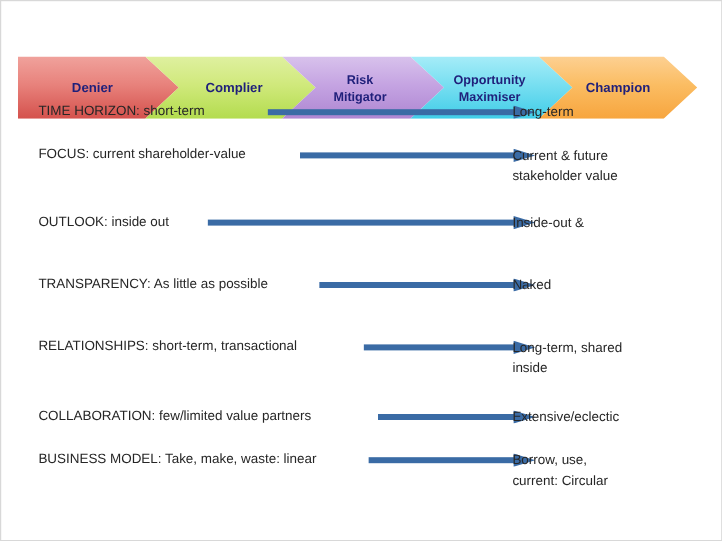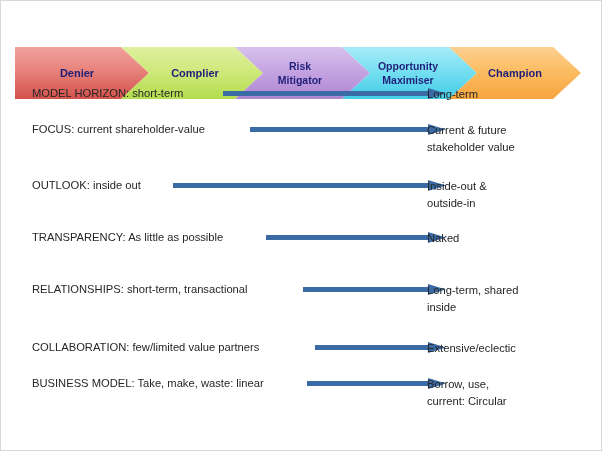--- a/index.html
+++ b/index.html
@@ -129,21 +129,21 @@
       </g>
 
       <g>
         <path d="M434,0 L538,0 L566,26 L538,52 L434,52 L462,26 Z" fill="url(#g4)"></path>
         <text class="chev-label" x="500" y="30" text-anchor="middle">Champion</text>
       </g>
     </svg>
   </div>
 
   <div class="row" style="top:85px">
-    <div class="row-left">MODEL HORIZON: short-term</div>
+    <div class="row-left">TIME HORIZON: short-term</div>
     <div class="arrow" style="left:222px;top:2px;width:223px">
       <svg width="223" height="11" viewBox="0 0 223 11" xmlns="http://www.w3.org/2000/svg">
         <rect x="0" y="3" width="208" height="5" fill="#3A6BA5"></rect>
         <path d="M205,0 L223,5.5 L205,11 Z" fill="#3A6BA5"></path>
       </svg>
     </div>
     <div class="row-right">
       <span>Long-term</span>
       <span class="l2"></span>
     </div>
@@ -166,21 +166,20 @@
   <div class="row" style="top:177px">
     <div class="row-left">OUTLOOK: inside out</div>
     <div class="arrow" style="left:172px;top:2px;width:273px">
       <svg width="273" height="11" viewBox="0 0 273 11" xmlns="http://www.w3.org/2000/svg">
         <rect x="0" y="3" width="258" height="5" fill="#3A6BA5"></rect>
         <path d="M255,0 L273,5.5 L255,11 Z" fill="#3A6BA5"></path>
       </svg>
     </div>
     <div class="row-right">
       <span>Inside-out &amp;</span>
-      <span class="l2">outside-in</span>
     </div>
   </div>
 
   <div class="row" style="top:229px">
     <div class="row-left">TRANSPARENCY: As little as possible</div>
     <div class="arrow" style="left:265px;top:2px;width:180px">
       <svg width="180" height="11" viewBox="0 0 180 11" xmlns="http://www.w3.org/2000/svg">
         <rect x="0" y="3" width="165" height="5" fill="#3A6BA5"></rect>
         <path d="M162,0 L180,5.5 L162,11 Z" fill="#3A6BA5"></path>
       </svg>

